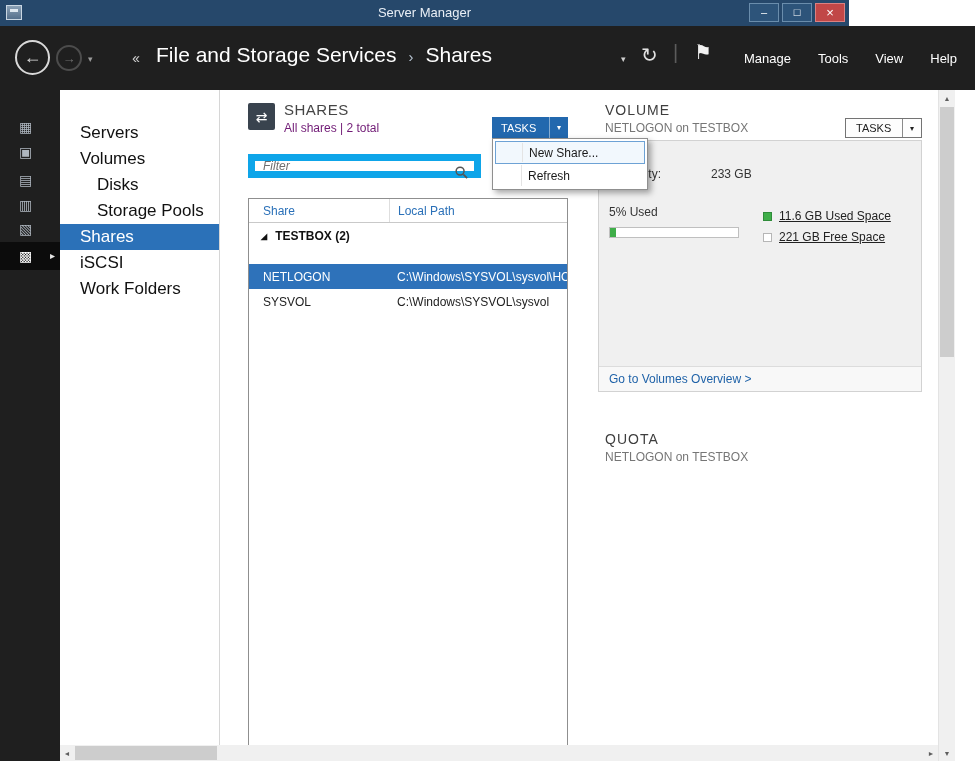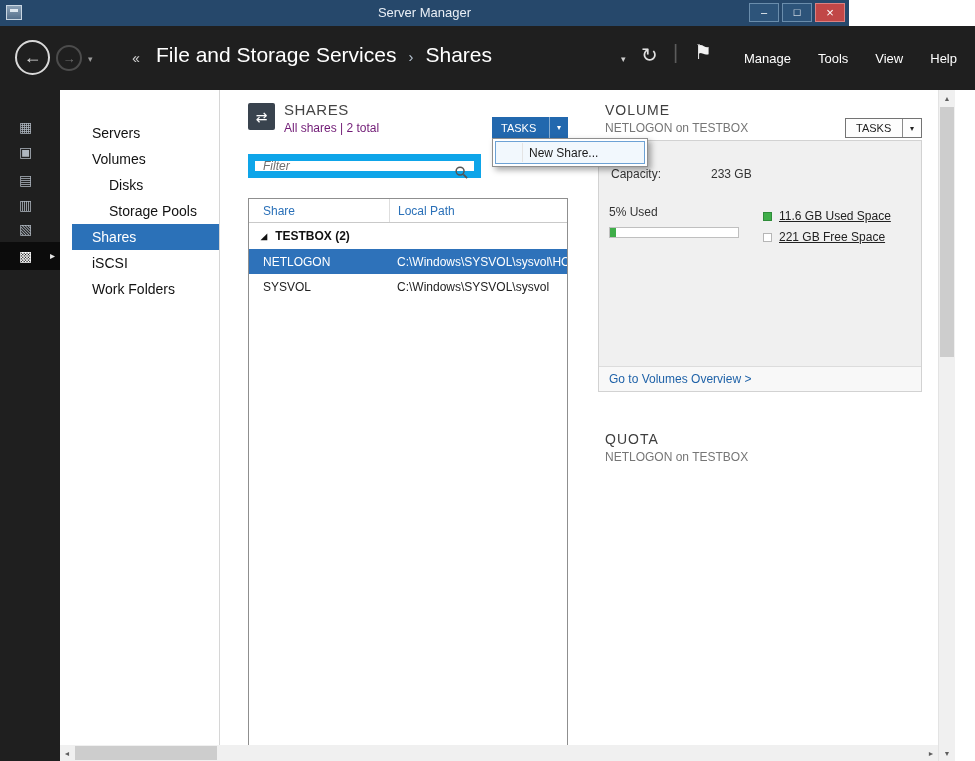--- a/index.html
+++ b/index.html
@@ -39,21 +39,21 @@
   
   .iconstrip { position:absolute; left:0; top:90px; width:60px; height:671px; background:#1f1f1f; }
   .strip-icon { position:absolute; left:0; width:60px; height:26px; display:flex; align-items:center;
                 padding-left:19px; color:#aeb6bf; font-size:14px; }
   .strip-icon.active { background:#0c0c0c; color:#fff; height:28px; }
   .flyout { position:absolute; right:5px; top:8px; font-size:10px; color:#e9e9e9; }
 
   
   .sidenav { position:absolute; left:60px; top:90px; width:160px; height:655px; background:#fff;
              border-right:1px solid #d6d6d6; padding-top:30px; }
-  .nav-item { height:26px; display:flex; align-items:center; padding-left:20px; font-size:14px; color:#111; cursor:default;margin-left:12px; }
+  .nav-item { height:26px; display:flex; align-items:center; padding-left:20px; font-size:17px; color:#111; cursor:default; }
   .nav-item.sub { padding-left:37px; }
   .nav-item.selected { background:#2b71b8; color:#fff; }
 
   
   .main { position:absolute; left:220px; top:90px; width:718px; height:655px; background:#fff; }
 
   .shares-tile { position:absolute; left:28px; top:13px; width:27px; height:27px; background:#39434e; color:#fff;
                  display:flex; align-items:center; justify-content:center; font-size:14px; border-radius:2px; }
   .shares-title { position:absolute; left:64px; top:11px; font-size:15px; color:#454545; letter-spacing:.5px; }
   .shares-sub { position:absolute; left:64px; top:31px; font-size:12px; color:#701a75; }
@@ -78,21 +78,21 @@
   .filter-search { position:absolute; right:5px; top:4px; width:15px; height:15px; }
 
   .list-panel { position:absolute; left:28px; top:108px; width:320px; height:548px; border:1px solid #8f8f8f; background:#fff; }
   .list-header { display:flex; height:24px; border-bottom:1px solid #c9c9c9; align-items:stretch;
                  color:#2a70b8; font-size:12px; }
   .hdr-share { width:140px; padding-left:14px; display:flex; align-items:center; }
   .hdr-path  { flex:1; padding-left:8px; border-left:1px solid #dedede; display:flex; align-items:center; }
   .group-row { height:26px; display:flex; align-items:center; padding-left:12px; font-size:12px; font-weight:bold; color:#111; }
   .tri { font-size:8px; margin-right:8px; }
   .data-row { height:25px; display:flex; align-items:center; font-size:12px; color:#222; cursor:default; }
-  .data-row.selected { background:#2e72ba; color:#fff; }
+  .data-row.selected { background:#2e72ba; color:#fff;margin-top:15px; }
   .cell-share { width:140px; padding-left:14px; white-space:nowrap; overflow:hidden; }
   .cell-path { flex:1; padding-left:8px; white-space:nowrap; overflow:hidden; }
 
   
   .vol-title { position:absolute; left:385px; top:12px; font-size:14px; color:#3e3e3e; letter-spacing:1px; }
   .vol-sub   { position:absolute; left:385px; top:31px; font-size:12px; color:#767676; }
   .tasks-btn-white { position:absolute; left:625px; top:28px; width:77px; height:20px; background:#fdfdfd;
                      border:1px solid #747474; color:#222; font-size:11px; display:flex; align-items:center; cursor:default; }
   .tasks-btn-white .lbl { flex:1; padding-left:10px; }
   .tasks-btn-white .sep { width:1px; height:100%; background:#8a8a8a; }
@@ -200,20 +200,21 @@
     <div class="shares-sub">All shares | 2 total</div>
 
     <div class="tasks-btn-blue">
       <span class="lbl">TASKS</span>
       <span class="sep"></span>
       <span class="arr">▾</span>
     </div>
 
     <div class="tasks-menu">
       <div class="menu-item hl">New Share...</div>
+      <div class="menu-item">Refresh</div>
     </div>
 
     <div class="filter-box">
       <input class="filter-input" type="text" placeholder="Filter" style="">
       <svg class="filter-search" viewBox="0 0 16 16">
         <circle cx="6.5" cy="6.5" r="4.2" fill="none" stroke="#555" stroke-width="1.6"></circle>
         <line x1="10" y1="10" x2="14" y2="14" stroke="#555" stroke-width="1.8"></line>
       </svg>
     </div>
 

